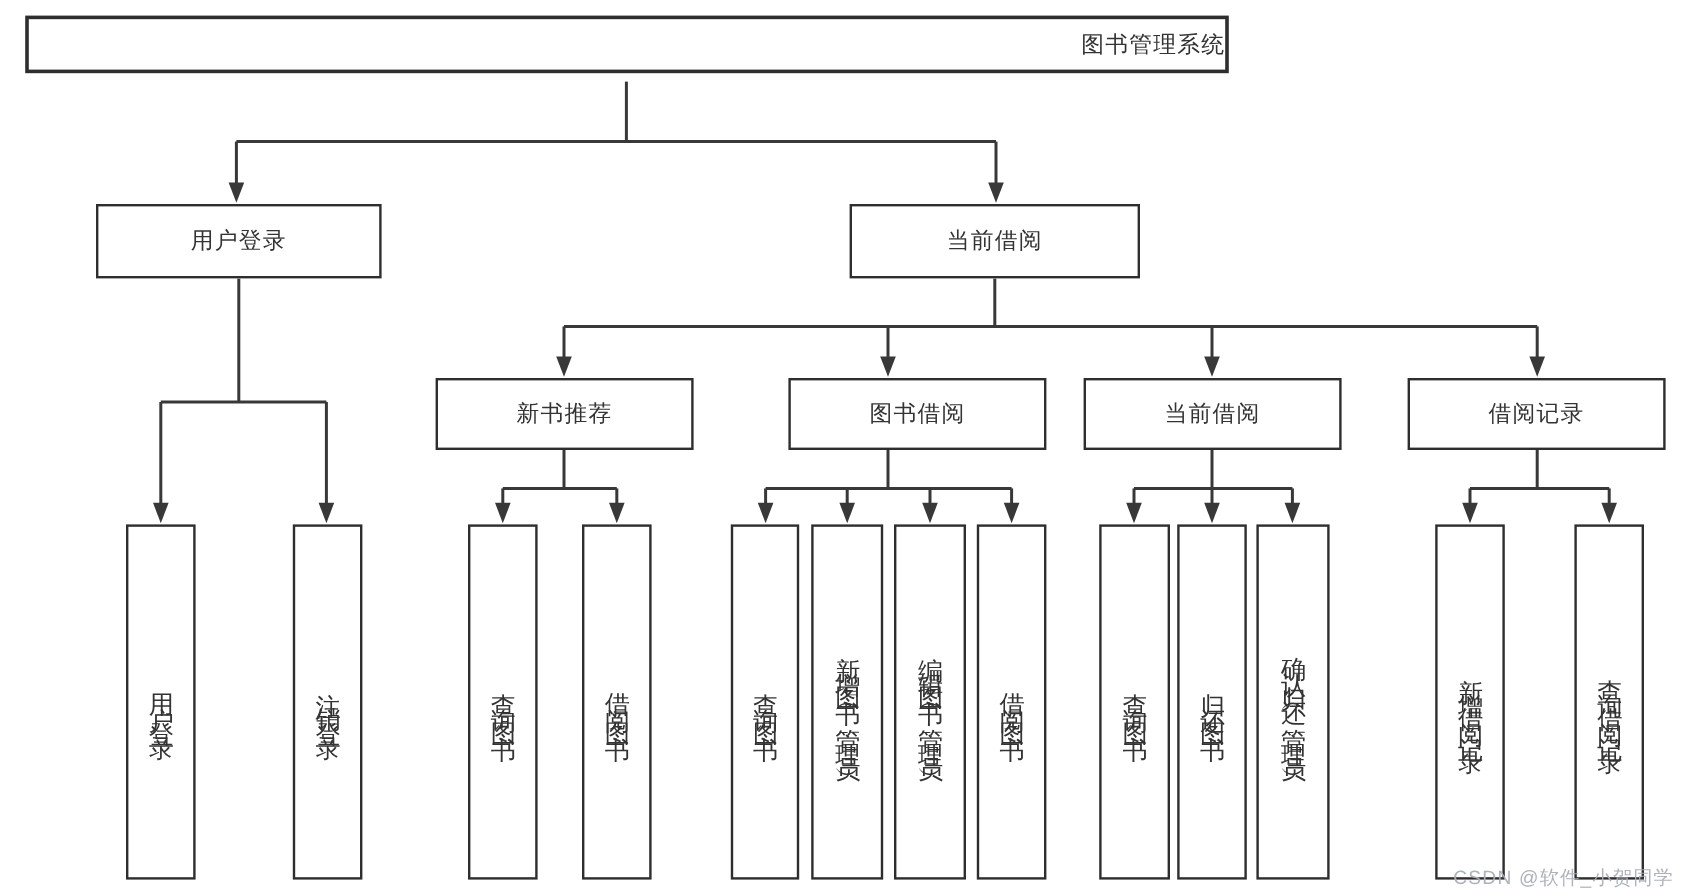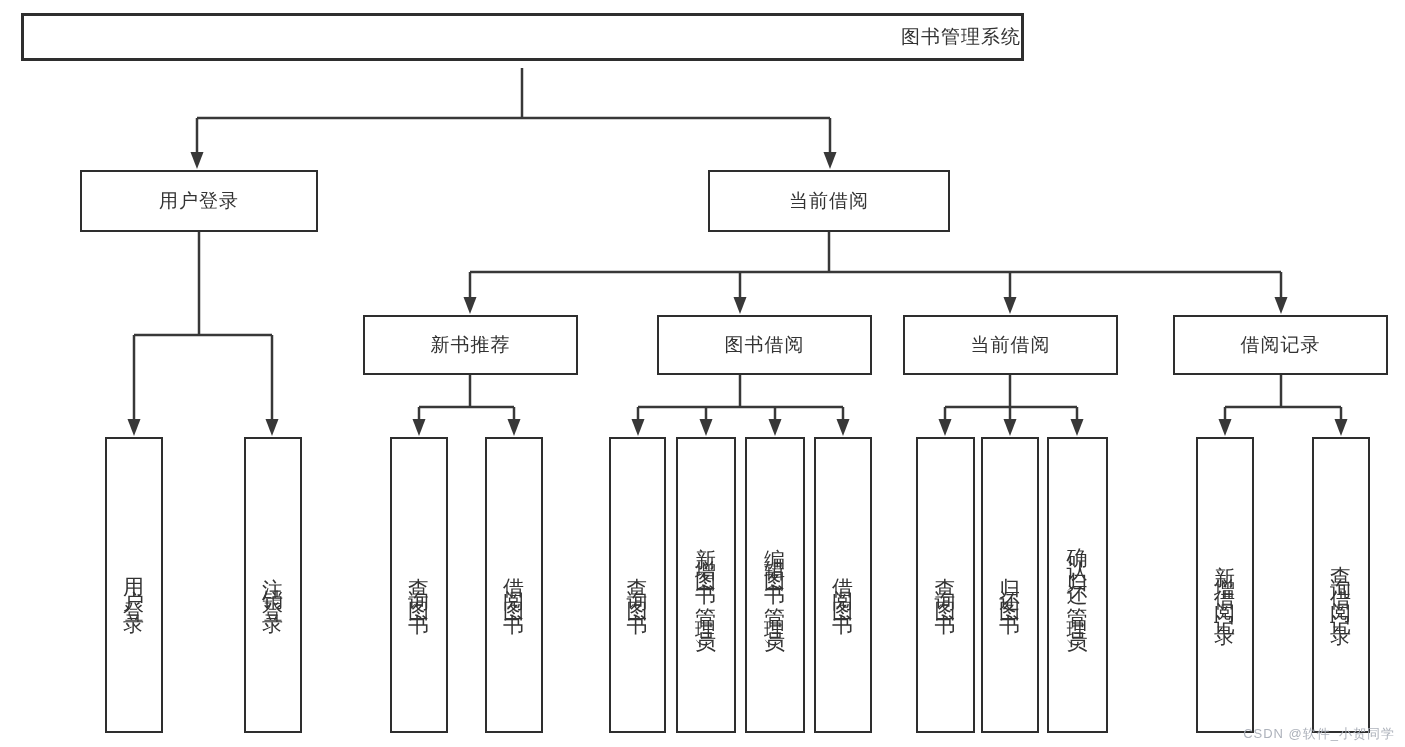--- a/index.html
+++ b/index.html
@@ -15,21 +15,21 @@
     border:2px solid #2e2e2e;display:flex;align-items:center;justify-content:center;
   }
   .node-h{font-size:19px;letter-spacing:1px;}
   .root{left:21px;top:13px;width:1003px;height:48px;border-width:3px;justify-content:flex-end;}
   .leaf{top:437px;height:296px;}
   .leaf .vtext{
     writing-mode:vertical-rl;text-orientation:mixed;
     font-size:21px;line-height:1;letter-spacing:12px;
   }
   .watermark{
-    position:absolute;right:10px;bottom:4px;font-size:13px;letter-spacing:1px;
+    position:absolute;right:10px;bottom:4px;font-size:16px;letter-spacing:1px;
     color:rgba(169,174,183,0.95);white-space:nowrap;pointer-events:none;
   }
 </style>
 </head>
 <body>
 
 <div class="canvas">
 
   <svg class="wires" viewBox="0 0 1405 747" xmlns="http://www.w3.org/2000/svg">
 

